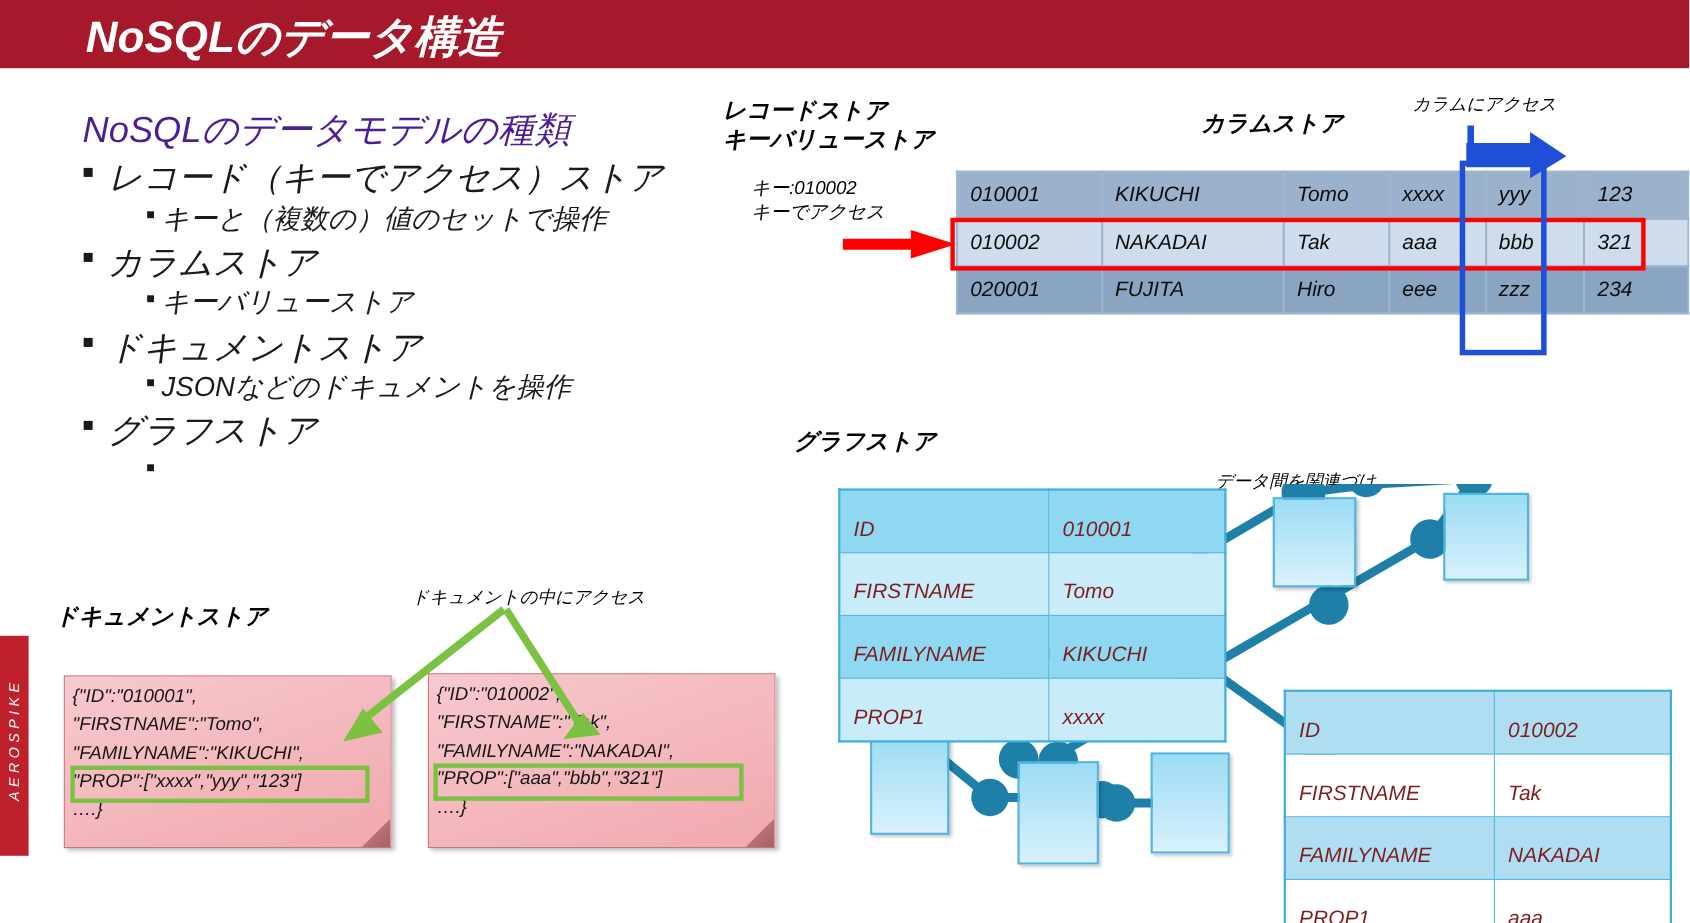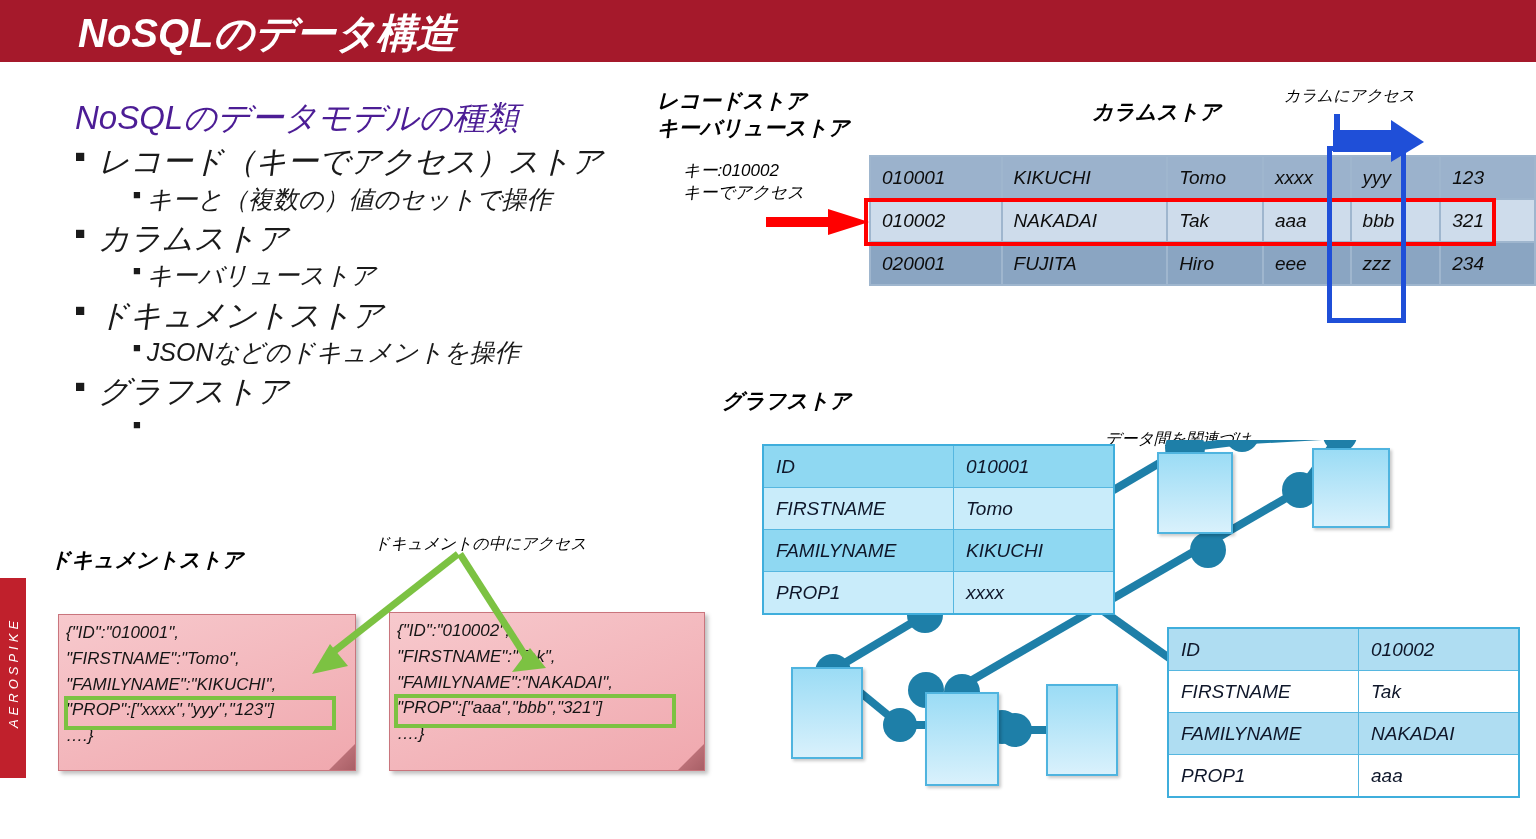--- a/index.html
+++ b/index.html
@@ -84,21 +84,21 @@
   .red-arrow{position:absolute;left:766px;top:207px;width:104px;height:30px;}
   .blue-col-box{
     position:absolute;left:1327px;top:146px;width:79px;height:177px;
     border:5px solid #1F4FD8;box-sizing:border-box;
   }
   .blue-arrow{position:absolute;left:1331px;top:112px;width:96px;height:52px;}
 
   
   .gtable{position:absolute;border-collapse:collapse;table-layout:fixed;}
   .gtable td{
-    font-size:19px;color:#0f172a;padding:0 0 0 12px;
+    font-size:19px;color:#7f1d1d;padding:15px 0 0 12px;
     height:41px;vertical-align:middle;white-space:nowrap;
     border:1px solid #56B7E0;
   }
   .gt1{left:762px;top:444px;border:2px solid #3FAEDC;}
   .gt1 .k{width:177px;} .gt1 .v{width:147px;}
   .gt1 tr:nth-child(odd) td{background:#8FD8F2;}
   .gt1 tr:nth-child(even) td{background:#C9ECFA;}
 
   .gt2{left:1167px;top:627px;border:2px solid #3FAEDC;}
   .gt2 .k{width:177px;} .gt2 .v{width:147px;}

